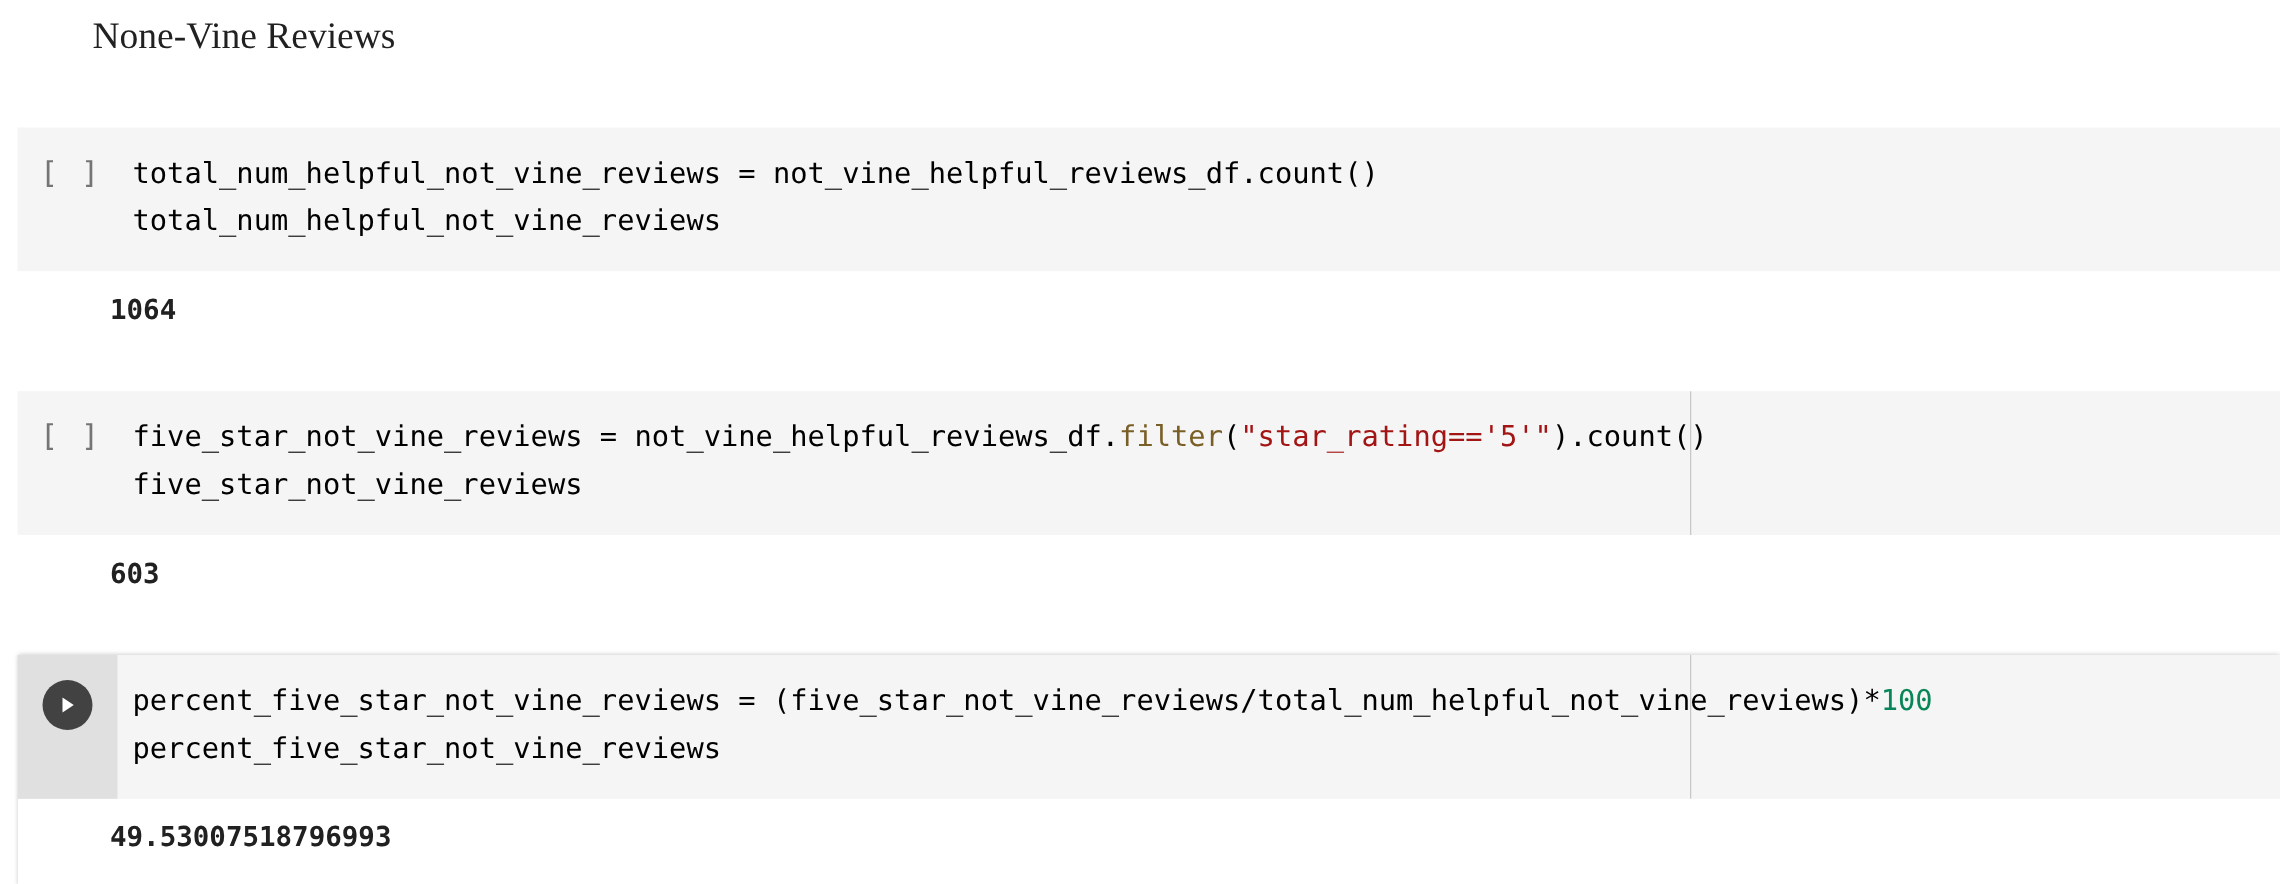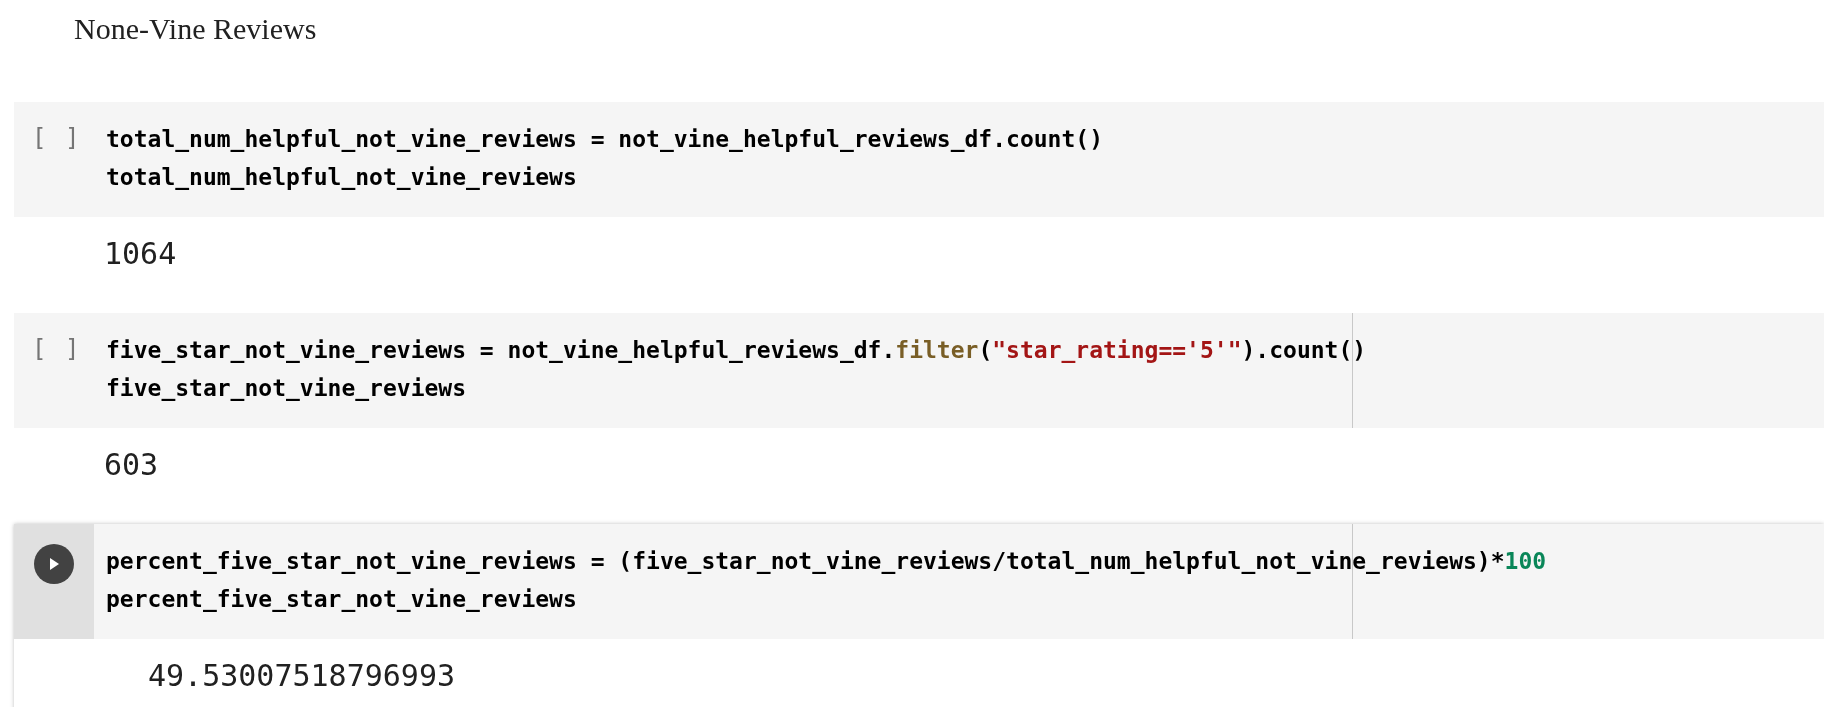--- a/index.html
+++ b/index.html
@@ -4,25 +4,25 @@
 <style>
   html, body { margin:0; padding:0; background:#ffffff; }
   body { width:1824px; height:707px; overflow:hidden; position:relative; font-family:"Liberation Sans", sans-serif; }
   .heading { position:absolute; left:30px; top:12px; font-size:30px; color:#212121; font-family:Liberation Serif, serif; font-weight:400;margin-left:44px; }
   .cell { position:absolute; left:14px; right:0; }
   .cell .input { position:absolute; left:0; right:0; top:0; background:#f5f5f5; }
   .cell .gutter { position:absolute; left:0; top:0; width:80px; height:100%; }
   .cell.active .gutter { background:#e0e0e0; }
   .cell.active { box-shadow:0 0 4px rgba(0,0,0,0.25); }
   .bracket { position:absolute; left:18px; top:22px; font-family:"DejaVu Sans Mono", monospace; font-size:24px; color:#757575; letter-spacing:2px; }
-  .code { position:absolute; left:92px; top:18px; font-family:"DejaVu Sans Mono", monospace; font-size:23px; line-height:38px; color:#000; white-space:pre;font-weight:bold; }
+  .code { position:absolute; left:92px; top:18px; font-family:"DejaVu Sans Mono", monospace; font-size:23px; line-height:38px; color:#000; white-space:pre; }
   .code .fn { color:#795e26;margin-top:43px; }
   .code .str { color:#a31515; }
   .code .num { color:#098658;text-align:right; }
-  .output { position:absolute; left:90px; font-family:"DejaVu Sans Mono", monospace; font-size:30px; color:#212121; }
+  .output { position:absolute; left:74px; font-family:"DejaVu Sans Mono", monospace; font-size:22px; color:#212121;font-weight:bold; }
   .ruler { position:absolute; left:1338px; top:0; width:1px; height:100%; background:#c8c8c8; }
   .run-btn { position:absolute; left:20px; top:20px; width:40px; height:40px; border-radius:50%; background:#424242; display:flex; align-items:center; justify-content:center; cursor:pointer; }
 </style>
 </head>
 <body>
 
 <div class="heading">None-Vine Reviews</div>
 
 <div class="cell" style="top:102px;height:150px;">
   <div class="input" style="height:115px;">
@@ -48,14 +48,14 @@
     <div class="gutter"></div>
     <div class="ruler"></div>
     <div class="run-btn">
       <svg width="16" height="16" viewBox="0 0 16 16">
           <polygon points="4,2 13,8 4,14" fill="#ffffff"></polygon>
         </svg>
     </div>
     <div class="code"><span><span>percent_five_star_not_vine_reviews = (five_star_not_vine_reviews/total_num_helpful_not_vine_reviews)*</span><span class="num">100</span></span>
 <span>percent_five_star_not_vine_reviews</span></div>
   </div>
-  <div class="output" style="top:134px;margin-left:44px;">49.53007518796993</div>
+  <div class="output" style="top:134px;">49.53007518796993</div>
 </div>
 
 </body></html>

